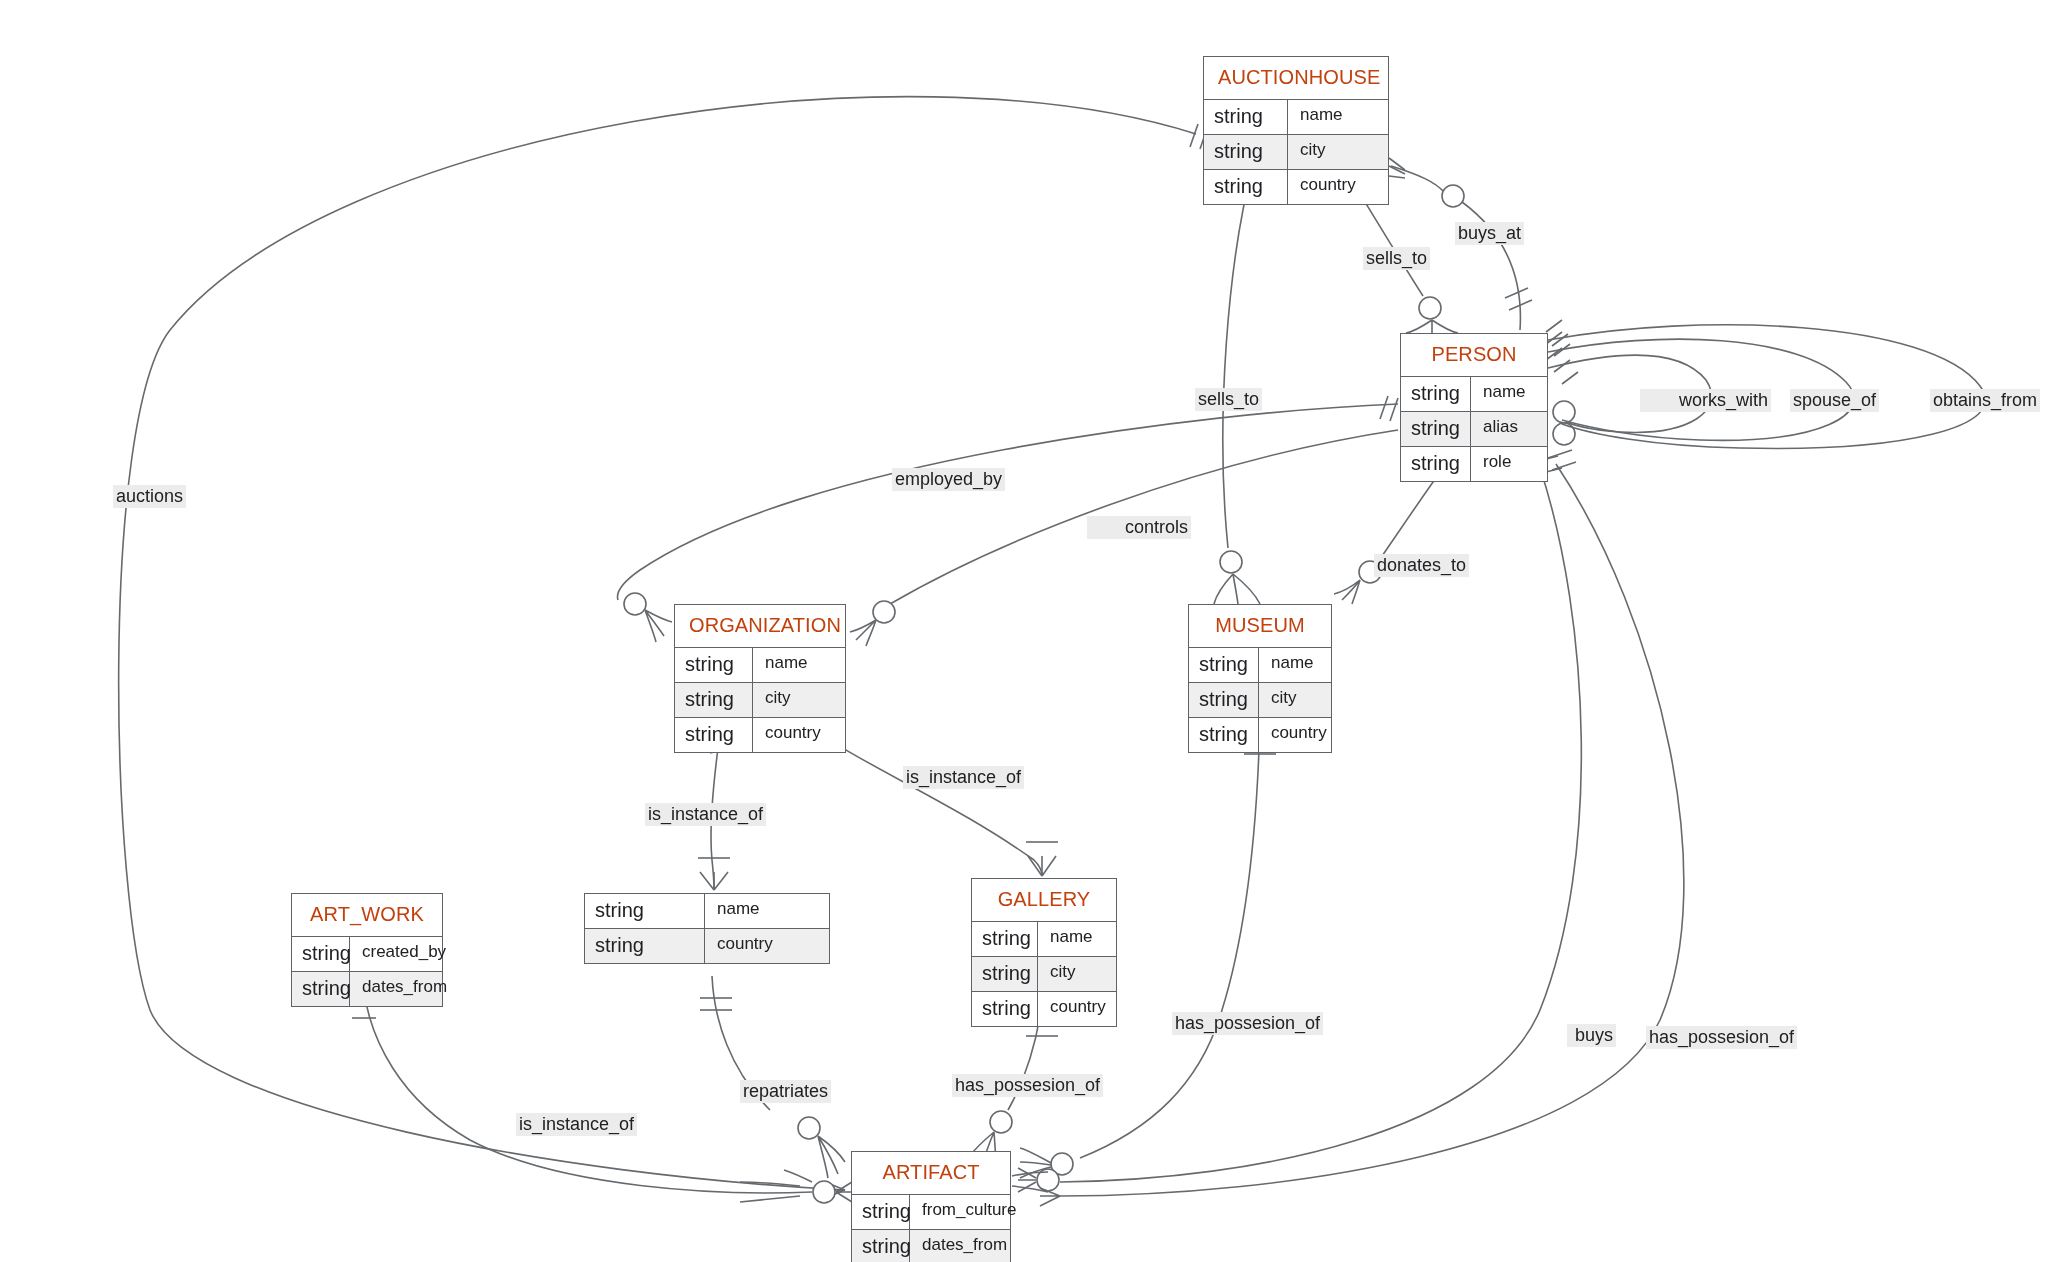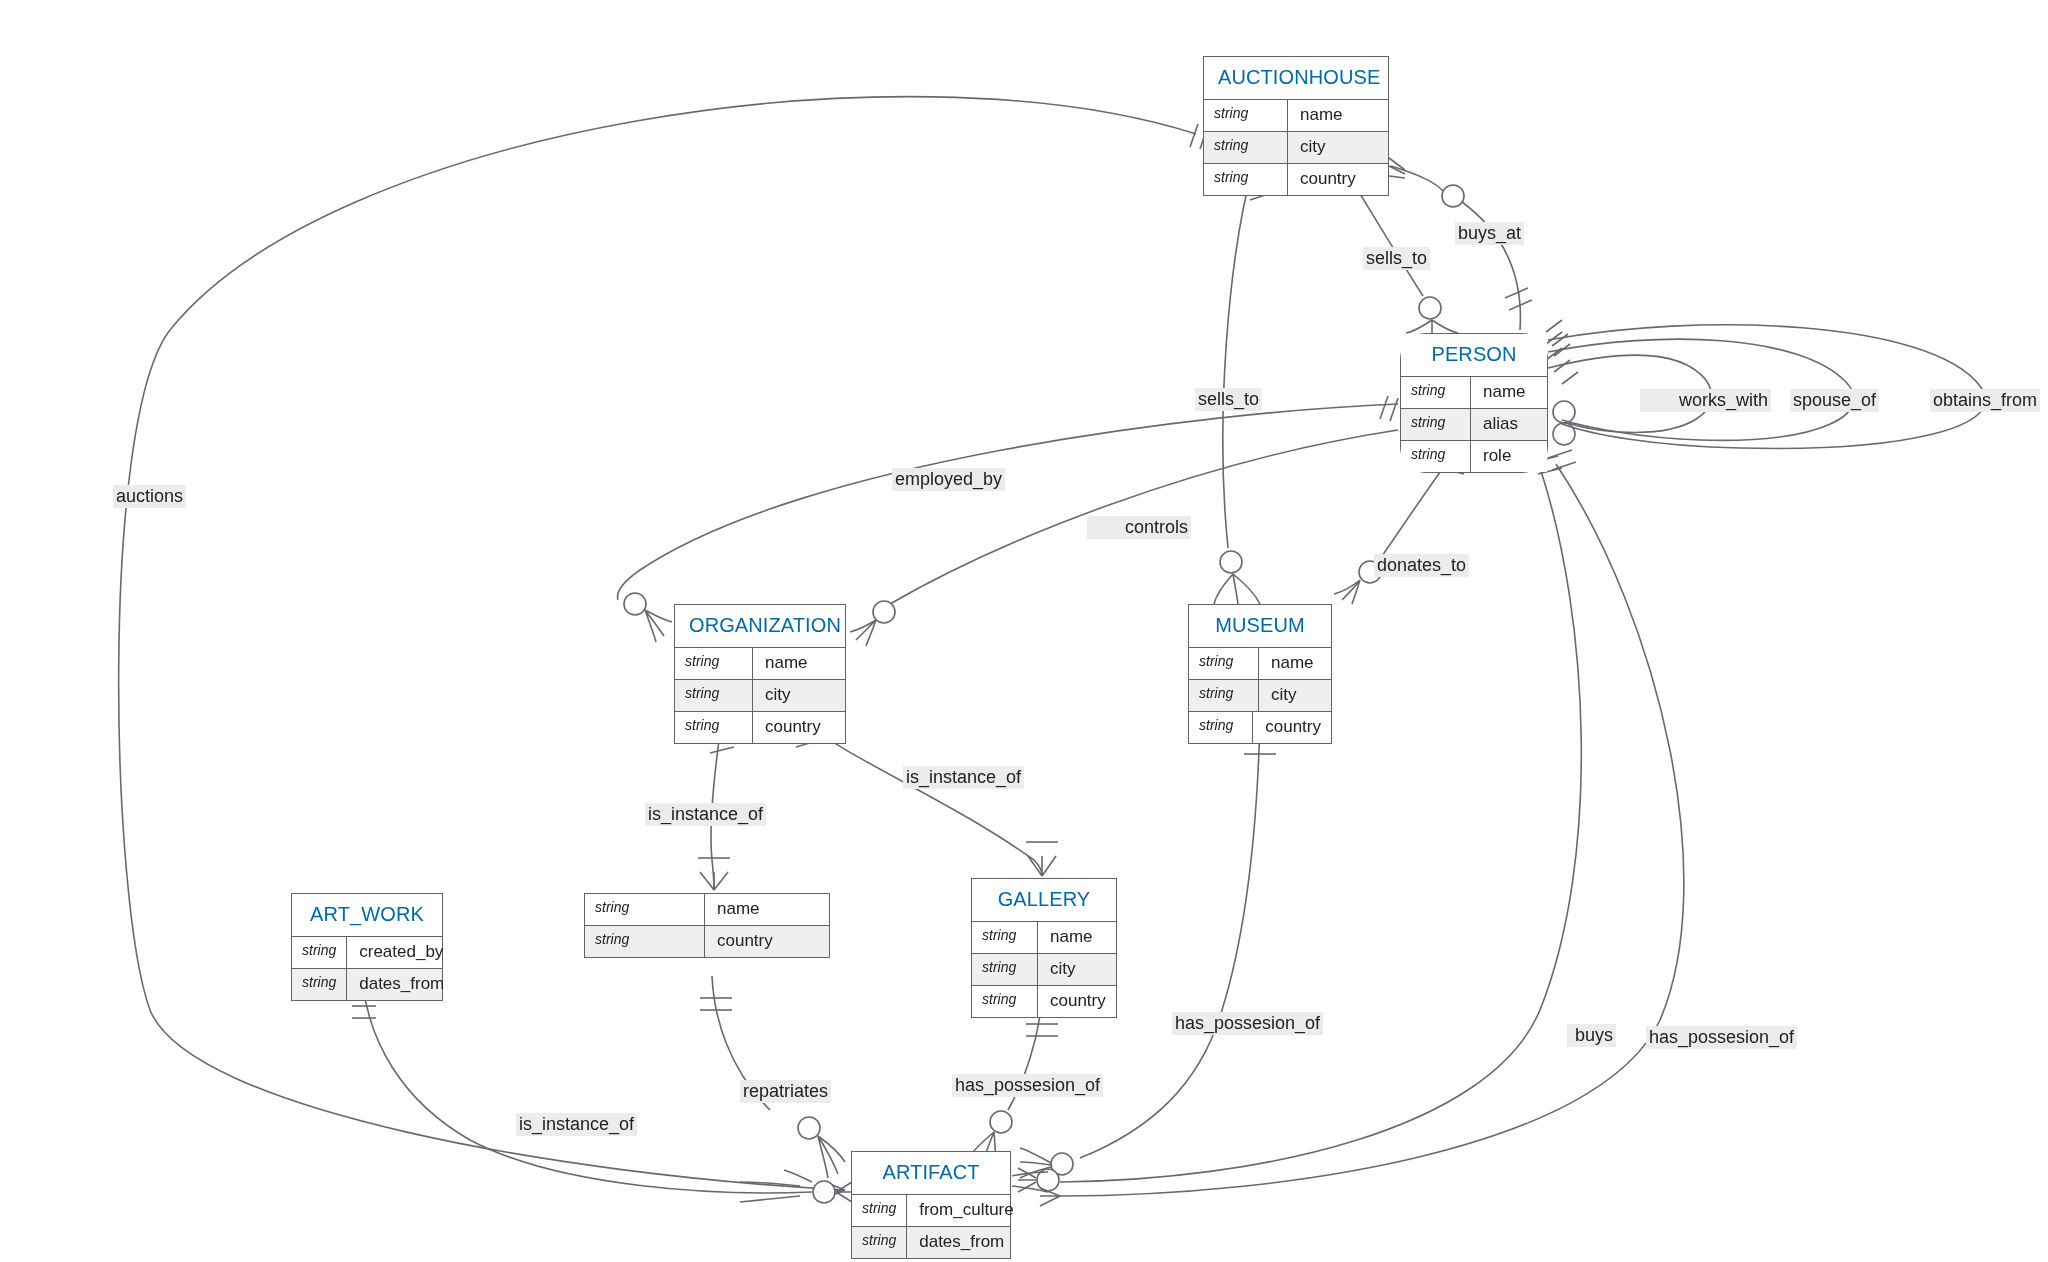--- a/index.html
+++ b/index.html
@@ -38,42 +38,41 @@
   .entity {
     position: absolute;
     border: 1.6px solid #5f6368;
     background: #ffffff;
     box-sizing: border-box;
     z-index: 5;
   }
   .entity-title {
     text-align: center;
     font-size: 20px;
-    color: #0369a1;
+    color: #c2410c;
     padding: 9px 14px 10px 14px;
     white-space: nowrap;
     letter-spacing: 0.1px;
     border-bottom: 1.6px solid #5f6368;
     background: #ffffff;
   }
   .attr-row {
     display: flex;
     border-bottom: 1.6px solid #5f6368;
     background: #ffffff;
   }
   .attr-row:last-child { border-bottom: none; }
   .attr-row.shaded { background: #efefef; }
   .attr-type {
-    font-size: 14px;
+    font-size: 20px;
     color: #202124;
     padding: 5px 10px 6px 10px;
     border-right: 1.6px solid #5f6368;
     box-sizing: border-box;
     white-space: nowrap;
-    font-style: italic;
   }
   .attr-name {
     font-size: 17px;
     color: #202124;
     padding: 5px 10px 6px 12px;
     box-sizing: border-box;
     white-space: nowrap;
     flex: 1;
   }
   .rel-label {
@@ -250,21 +249,21 @@
     <div class="attr-row shaded">
       <div class="attr-type" style="width:84px">string</div>
       <div class="attr-name">city</div>
     </div>
     <div class="attr-row">
       <div class="attr-type" style="width:84px">string</div>
       <div class="attr-name">country</div>
     </div>
   </div>
 
-  <div class="entity" style="left:1400px; top:333px; width:148px;border-radius:26px;">
+  <div class="entity" style="left:1400px; top:333px; width:148px;">
     <div class="entity-title">PERSON</div>
     <div class="attr-row">
       <div class="attr-type" style="width:70px">string</div>
       <div class="attr-name">name</div>
     </div>
     <div class="attr-row shaded">
       <div class="attr-type" style="width:70px">string</div>
       <div class="attr-name">alias</div>
     </div>
     <div class="attr-row">

